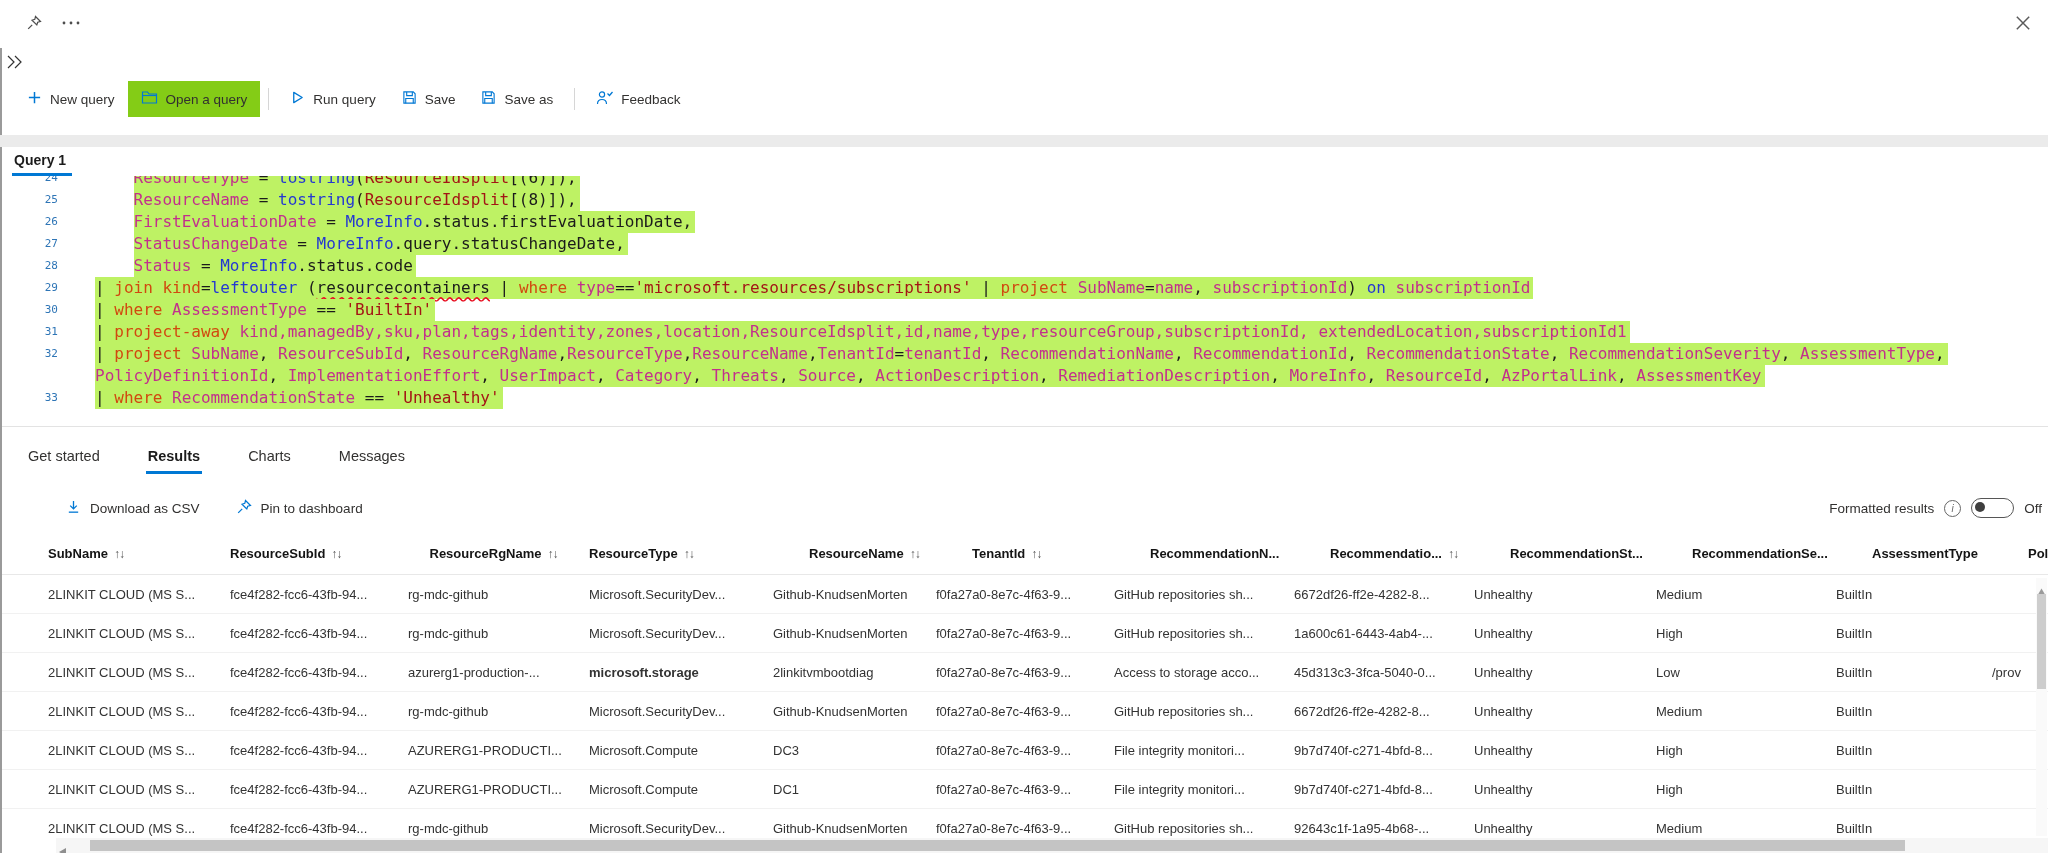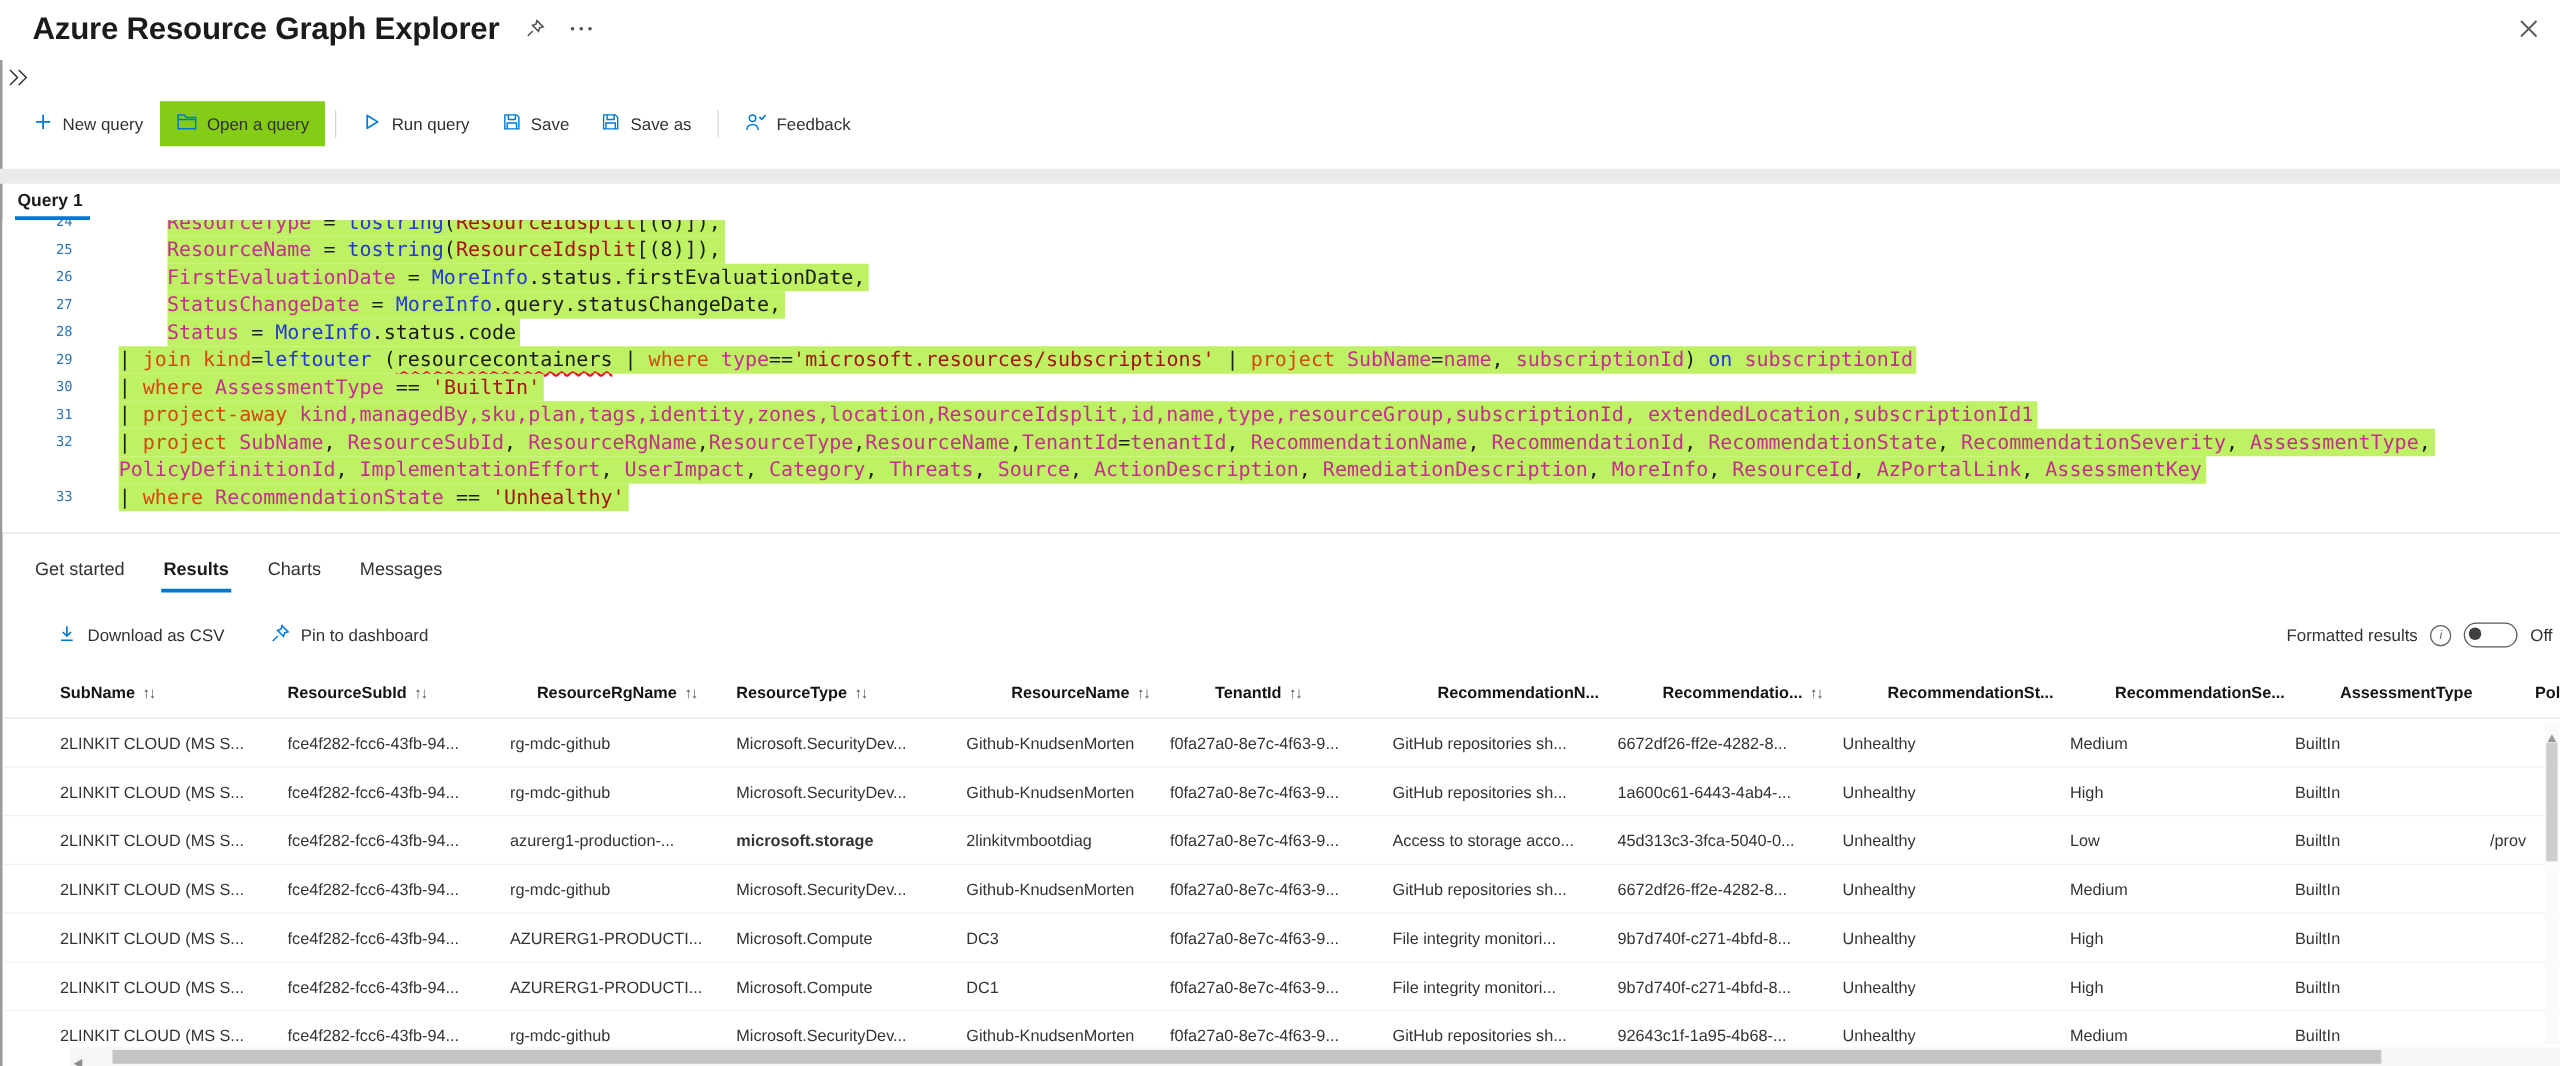--- a/index.html
+++ b/index.html
@@ -43,28 +43,28 @@
   .t-col{color:#c2308c;}
   .t-fn{color:#2438d2;}
   .t-str{color:#a31515;}
   .t-sqg{color:#1b1b1b;text-decoration-line:underline;text-decoration-style:wavy;
          text-decoration-color:#e81123;text-underline-offset:3px;}
 
   .divider{position:absolute;top:426px;left:2px;right:0;height:1px;background:#e3e3e3;}
 
   
   .tabs{position:absolute;top:427px;left:2px;right:0;height:58px;display:flex;align-items:center;
-        padding-left:24px;gap:27px;font-size:14.5px;color:#323130;}
+        padding-left:24px;gap:44px;font-size:14.5px;color:#323130;}
   .tab{position:relative;padding:0 2px;cursor:pointer;}
   .tab.active{font-weight:700;color:#1b1b1b;}
   .tab.active::after{content:"";position:absolute;left:0;right:0;bottom:-10px;height:3px;background:#0078d4;}
 
   
   .actions{position:absolute;top:492px;left:2px;right:0;height:32px;display:flex;align-items:center;
-           padding-left:44px;gap:36px;font-size:13.5px;color:#323130;}
+           padding-left:64px;gap:36px;font-size:13.5px;color:#323130;}
   .action{display:flex;align-items:center;gap:9px;cursor:pointer;}
   .formatted{margin-left:auto;display:flex;align-items:center;gap:10px;padding-right:6px;}
   .info{width:15px;height:15px;border:1px solid #666;border-radius:50%;display:flex;align-items:center;
         justify-content:center;font-size:10px;color:#666;font-style:italic;cursor:pointer;}
   .toggle{width:41px;height:18px;border:1px solid #565656;border-radius:10px;position:relative;
           background:#fff;cursor:pointer;}
   .toggle .knob{position:absolute;left:3px;top:3px;width:10px;height:10px;border-radius:50%;background:#3f3f3f;}
 
   
   .grid{position:absolute;top:532px;left:2px;right:0;height:308px;overflow:hidden;}
@@ -81,21 +81,20 @@
   .vscroll{position:absolute;right:1px;top:578px;width:11px;height:258px;background:#fafafa;}
   .vscroll .thumb{position:absolute;left:1px;right:1px;top:16px;height:95px;background:#cdcdcd;}
   .vscroll .arrow{position:absolute;left:2px;top:3px;}
 </style>
 </head>
 <body>
 
 <div class="app">
 
   <div class="titlebar">
-    <h1>Azure Resource Graph Explorer</h1>
     <span class="tb-icon">
       <svg width="16" height="16" viewBox="0 0 16 16" fill="none" stroke="#4d4d4d" stroke-width="1.2">
         <path d="M9.5 1.5l5 5-2.8.7-.9 2.8-4.8-4.8 2.8-.9z"></path>
           <path d="M6.2 9.8L2.2 13.8"></path>
       </svg>
     </span>
     <span class="tb-icon">
       <svg width="18" height="6" viewBox="0 0 18 6" fill="#4d4d4d">
         <circle cx="2" cy="3" r="1.4"></circle>
           <circle cx="9" cy="3" r="1.4"></circle>

